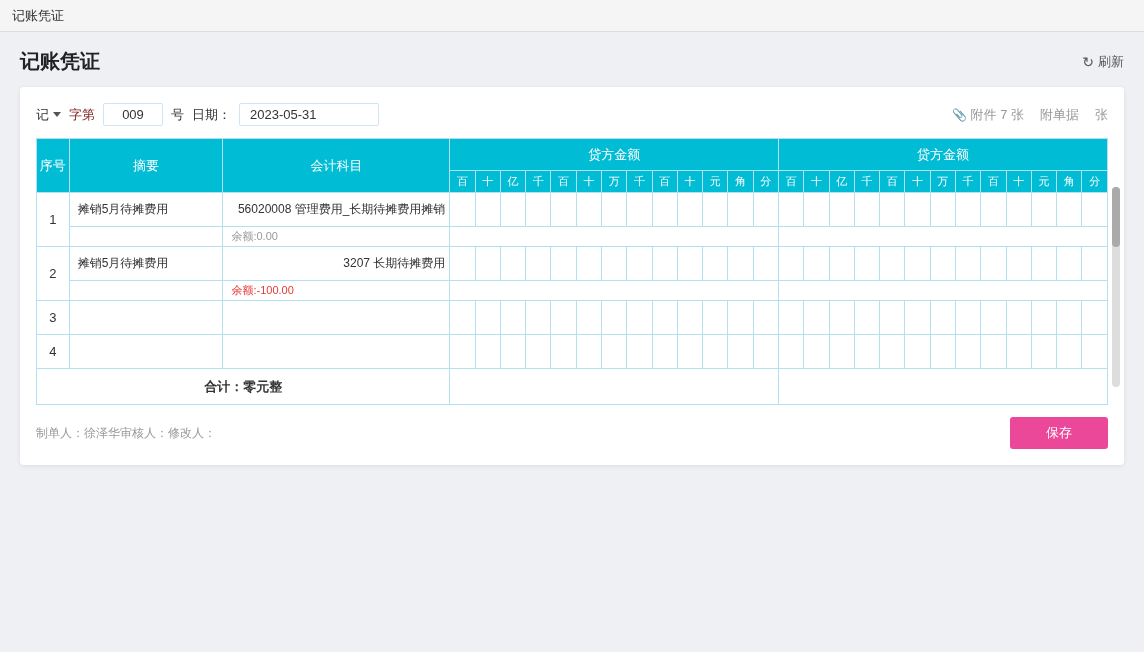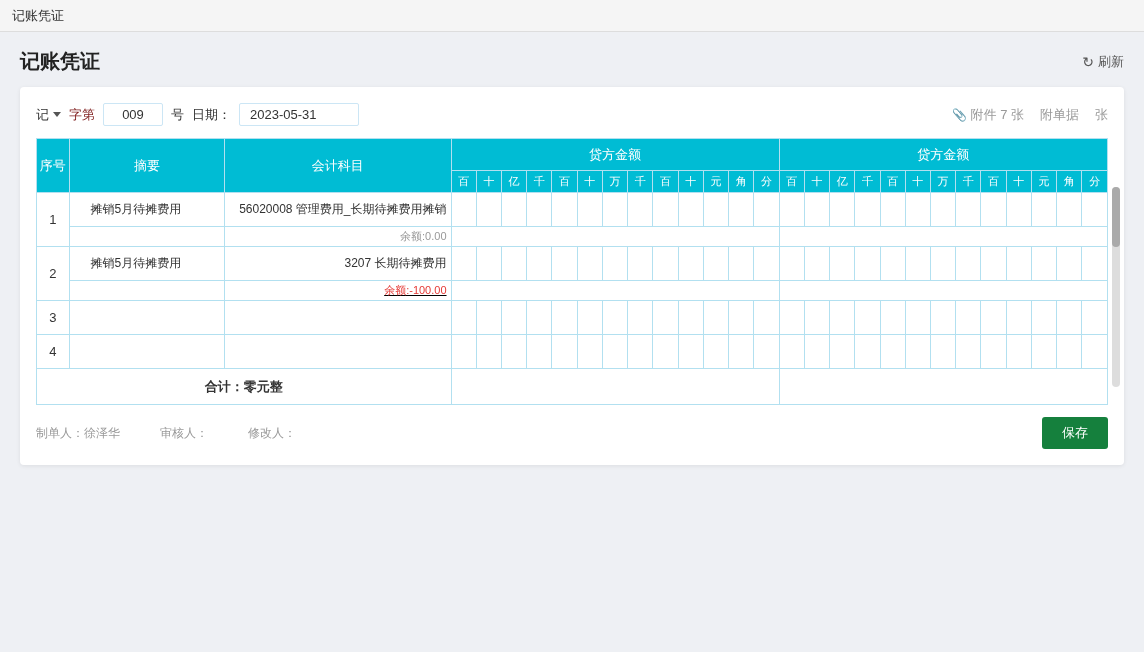--- a/index.html
+++ b/index.html
@@ -78,21 +78,21 @@
       padding: 3px 8px;
       width: 60px;
       font-size: 13px;
       color: #333;
       text-align: center;
     }
     .date-input {
       border: 1px solid #cce6f5;
       border-radius: 2px;
       padding: 3px 10px;
-      width: 120px;
+      width: 140px;
       font-size: 13px;
       color: #333;
     }
     .attachments {
       margin-left: auto;
       display: flex;
       align-items: center;
       gap: 16px;
       color: #888;
       font-size: 13px;
@@ -145,21 +145,21 @@
       padding: 2px 4px;
       font-size: 12px;
       color: #333;
     }
     .data-row .td-seq {
       color: #333;
       font-size: 13px;
     }
     .data-row .td-summary {
       text-align: left;
-      padding-left: 21px;
+      padding-left: 8px;
     }
     .data-row .td-account {
       text-align: right;
       padding-left: 6px;
     }
     .balance-row td {
       height: 20px;
       font-size: 11px;
       vertical-align: middle;
       padding: 0 4px;
@@ -183,30 +183,29 @@
       text-align: left;
       font-weight: bold;
       color: #333;
     }
     .footer-row {
       display: flex;
       align-items: center;
       margin-top: 12px;
       color: #999;
       font-size: 12px;
-      gap: 40px;
     }
     .footer-save {
       margin-left: auto;
     }
     .save-btn {
-      background: #15803d;
+      background: #ec4899;
       color: #fff;
       border: none;
-      padding: 7px 20px;
+      padding: 7px 36px;
       border-radius: 3px;
       font-size: 13px;
       cursor: pointer;
     }
     .span-debit { background: #00bcd4; }
     .span-credit { background: #00bcd4; }
     .scrollbar {
       position: absolute;
       right: 16px;
       top: 180px;
@@ -383,21 +382,21 @@
               <td></td>
               <td></td>
             <td></td>
               <td></td>
               <td></td>
               <td></td>
               <td></td>
           </tr>
           <tr class="balance-row">
             <td colspan="1"></td>
-            <td colspan="1" style="text-align:right; padding-left:8px; border-top:none;">
+            <td colspan="1" style="text-align:left; padding-left:8px; border-top:none;">
               <span class="balance-text">余额:0.00</span>
             </td>
             <td colspan="13"></td>
             <td colspan="13"></td>
           </tr>
 
           <tr class="data-row">
             <td class="td-seq" rowspan="2">2</td>
             <td class="td-summary">摊销5月待摊费用</td>
             <td class="td-account">3207 长期待摊费用</td>
@@ -423,21 +422,21 @@
               <td></td>
               <td></td>
             <td></td>
               <td></td>
               <td></td>
               <td></td>
               <td></td>
           </tr>
           <tr class="balance-row">
             <td colspan="1"></td>
-            <td colspan="1" style="text-align:right; padding-left:8px; border-top:none;text-decoration:underline;">
+            <td colspan="1" style="text-align:left; padding-left:8px; border-top:none;">
               <span class="balance-text-red">余额:-100.00</span>
             </td>
             <td colspan="13"></td>
             <td colspan="13"></td>
           </tr>
 
           <tr class="data-row">
             <td class="td-seq">3</td>
             <td class="td-summary"></td>
             <td class="td-account"></td>

